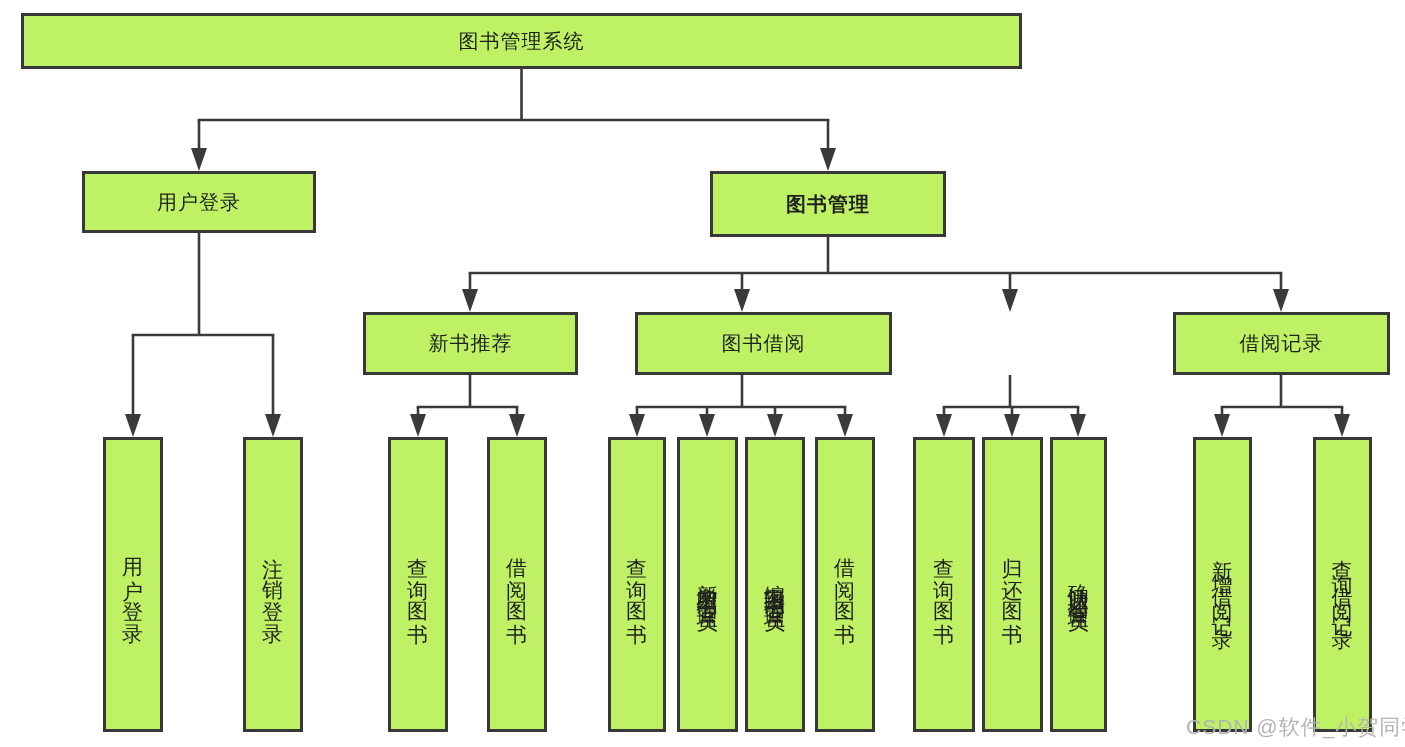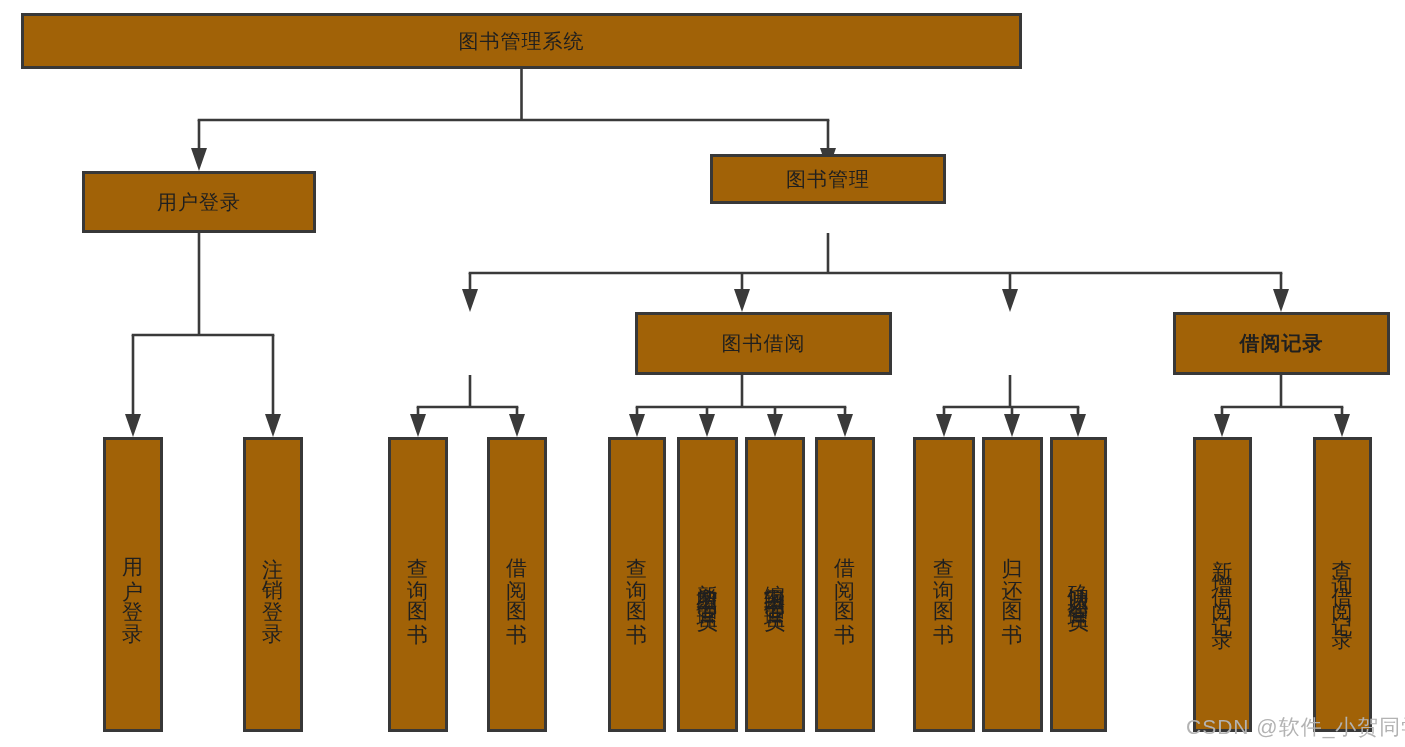--- a/index.html
+++ b/index.html
@@ -22,21 +22,21 @@
   .connectors{
     position:absolute;
     left:0;top:0;
     width:1405px;height:747px;
     pointer-events:none;
   }
   .connectors line{stroke:var(--line);stroke-width:2.6;}
   .connectors polygon{fill:var(--line);}
   .node{
     position:absolute;
-    background:#a16207;
+    background:#bef264;
     border:3px solid var(--border);
     display:flex;
     align-items:center;
     justify-content:center;
     color:var(--text);
     text-align:right;
   }
   .node.h{
     font-size:20px;
     letter-spacing:1px;
@@ -119,28 +119,31 @@
       <polygon points="1334,414 1350,414 1342,437"></polygon>
     </svg>
 
   <div class="node root h" style="left:21px;top:13px;width:1001px;height:56px;">
     <span>图书管理系统</span>
   </div>
 
   <div class="node h" style="left:82px;top:171px;width:234px;height:62px;">
     <span>用户登录</span>
   </div>
-  <div class="node h" style="left:710px;top:154px;width:236px;height:50px;">
+  <div class="node h" style="left:710px;top:171px;width:236px;height:66px;font-weight:bold;">
     <span>图书管理</span>
   </div>
 
+  <div class="node h" style="left:363px;top:312px;width:215px;height:63px;">
+    <span>新书推荐</span>
+  </div>
   <div class="node h" style="left:635px;top:312px;width:257px;height:63px;">
     <span>图书借阅</span>
   </div>
-  <div class="node h" style="left:1173px;top:312px;width:217px;height:63px;font-weight:bold;">
+  <div class="node h" style="left:1173px;top:312px;width:217px;height:63px;">
     <span>借阅记录</span>
   </div>
 
   <div class="node leaf" style="left:103px;top:437px;width:60px;height:295px;">
     <span style="letter-spacing: 22px;">用户登录</span>
   </div>
   <div class="node leaf" style="left:243px;top:437px;width:60px;height:295px;">
     <span style="letter-spacing: 22px;">注销登录</span>
   </div>
 

